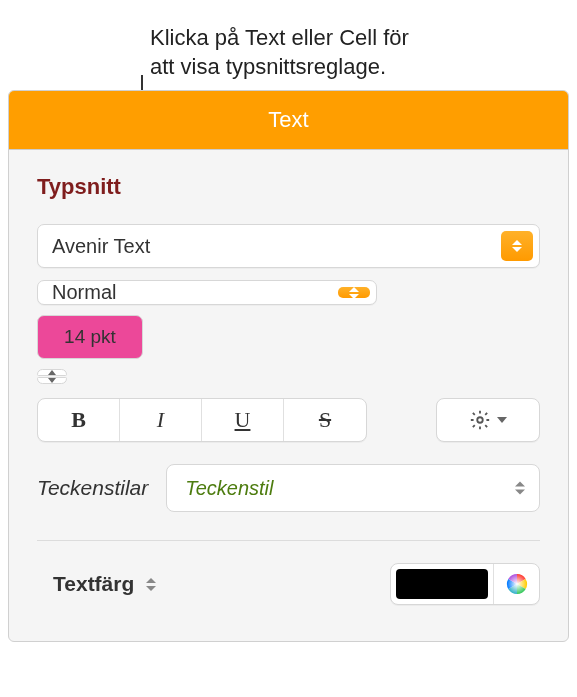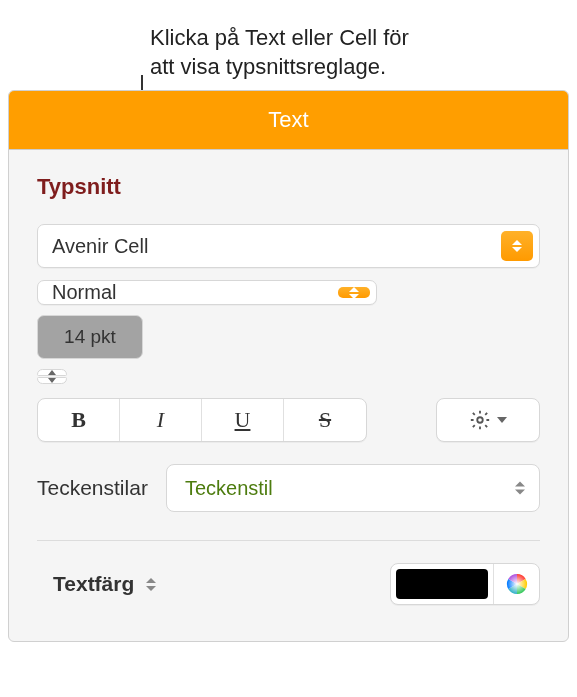--- a/index.html
+++ b/index.html
@@ -112,21 +112,21 @@
       margin-top: 12px;
       flex-direction: column;
     }
     .font-style-dd {
       flex: 1;
       max-width: 340px;
     }
     .size-field {
       width: 106px;
       height: 44px;
-      background: #a3a3a3;
+      background: #ec4899;
       border: 1px solid #d7d7d7;
       border-radius: 7px;
       display: flex;
       align-items: center;
       justify-content: center;
       font-size: 19px;
       color: #333;
     }
     .stepper {
       width: 30px;
@@ -207,20 +207,21 @@
       height: 0;
       border-left: 5px solid transparent;
       border-right: 5px solid transparent;
       border-top: 6px solid #666;
     }
     .char-row {
       display: flex;
       align-items: center;
       margin-top: 22px;
       gap: 18px;
+      font-style: italic;
     }
     .char-label {
       font-size: 21px;
       color: #333;
       flex: 0 0 auto;
     }
     .char-dd {
       flex: 1;
       height: 48px;
       background: #fff;
@@ -310,21 +311,21 @@
 
 <div class="panel">
   <div class="tabs">
     <div class="tab active">Text</div>
   </div>
 
   <div class="section">
     <div class="section-title">Typsnitt</div>
 
     <div class="dropdown">
-      <span>Avenir Cell</span>
+      <span>Avenir Text</span>
       <span class="dropdown-caret">
         <span class="caret-up"></span>
         <span class="caret-down"></span>
       </span>
     </div>
 
     <div class="row">
       <div class="dropdown font-style-dd">
         <span>Normal</span>
         <span class="dropdown-caret">

